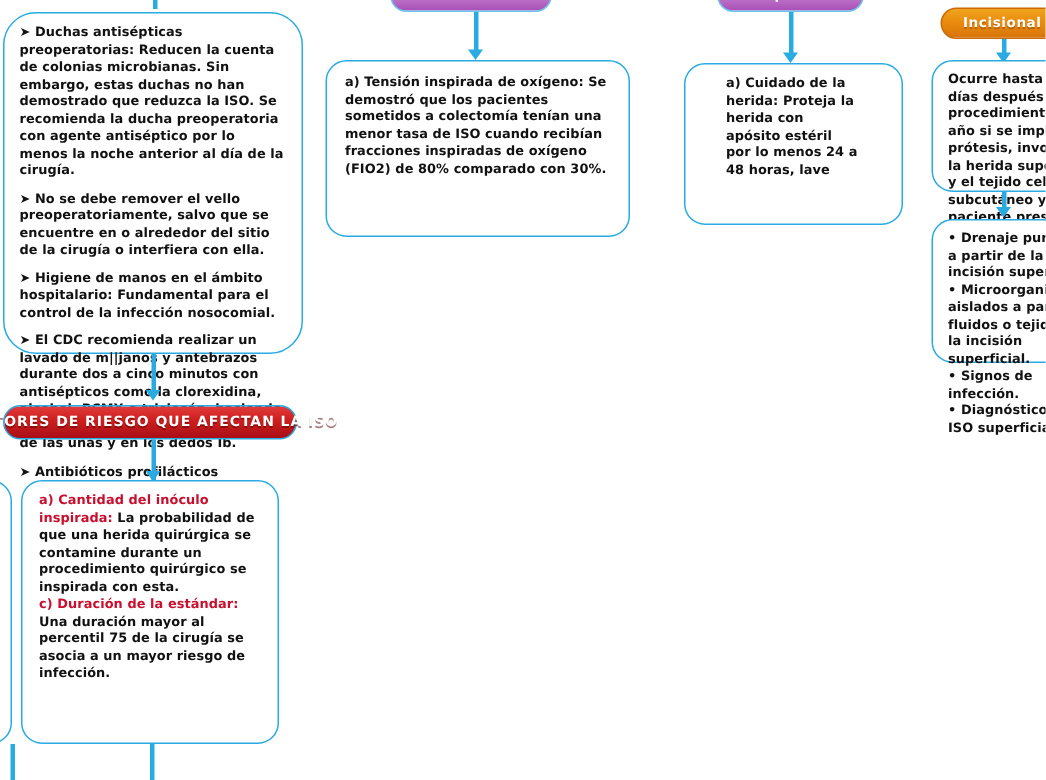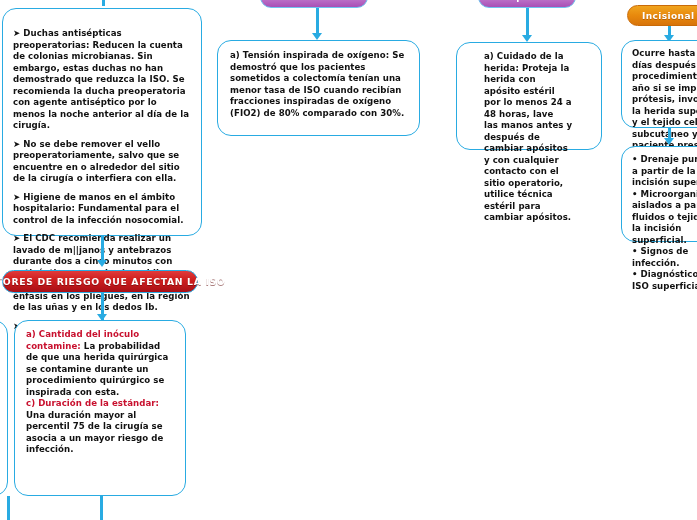--- a/index.html
+++ b/index.html
@@ -115,45 +115,42 @@
   <div class="arrow-head" style="left:312px; top:33px;"></div>
 
   <div class="conn" style="left:526px; top:8px; width:2.5px; height:30px;"></div>
   <div class="arrow-head" style="left:522px; top:35px;"></div>
 
   <div class="conn" style="left:668px; top:26px; width:2.5px; height:12px;"></div>
   <div class="arrow-head" style="left:664px; top:35px;"></div>
 
   <div class="conn" style="left:102px; top:-4px; width:2.5px; height:10px;"></div>
 
-  <div class="node-box" style="left:2px; top:8px; width:200px; height:228px; padding:19px 10px 8px 10px;">
+  <div class="node-box" style="left:2px; top:8px; width:200px; height:228px; padding:8px 10px 8px 10px;border-radius:22px;">
     <div class="body">
       <p>➤ Duchas antisépticas preoperatorias: Reducen la cuenta de colonias microbianas. Sin embargo, estas duchas no han demostrado que reduzca la ISO. Se recomienda la ducha preoperatoria con agente antiséptico por lo menos la noche anterior al día de la cirugía.</p>
       <p>➤ No se debe remover el vello preoperatoriamente, salvo que se encuentre en o alrededor del sitio de la cirugía o interfiera con ella.</p>
       <p>➤ Higiene de manos en el ámbito hospitalario: Fundamental para el control de la infección nosocomial.</p>
       <p>➤ El CDC recomienda realizar un lavado de m||janos y antebrazos durante dos a cinco minutos con antisépticos como la clorexidina, alcohol, PCMX o triclosán, haciendo énfasis en los pliegues, en la región de las uñas y en los dedos Ib.</p>
       <p>➤ Antibióticos profilácticos</p>
     </div>
   </div>
 
-  <div class="node-box" style="left:217px; top:40px; width:203px; height:96px; padding:9px 12px;">
+  <div class="node-box" style="left:217px; top:40px; width:203px; height:118px; padding:9px 12px;">
     <div class="body">
       <p>
         <span>a) Tensión inspirada de oxígeno:</span><span> Se demostró que los pacientes sometidos a colectomía tenían una menor tasa de ISO cuando recibían fracciones inspiradas de oxígeno (FIO2) de 80% comparado con 30%.</span>
       </p>
     </div>
   </div>
 
   <div class="node-box" style="left:456px; top:42px; width:146px; height:108px; padding:8px 27px;">
     <div class="body">
       <p style="margin-bottom:0;">
         <span>a) Cuidado de la herida:</span><span> Proteja la herida con apósito estéril por lo menos 24 a 48 horas, lave</span>
-      </p>
-      <p>
-        <span> las manos antes y después de cambiar apósitos y con cualquier contacto con el sitio operatorio, utilice técnica estéril para cambiar apósitos.</span>
       </p>
     </div>
   </div>
 
   <div class="node-box" style="left:621px; top:40px; width:120px; height:88px; padding:7px 10px;">
     <div class="body">Ocurre hasta 30 días después del procedimiento o un año si se implantó prótesis, involucra la herida superficial y el tejido celular subcutáneo y el paciente presenta:</div>
   </div>
 
   <div class="conn" style="left:668px; top:128px; width:2.5px; height:14px;"></div>
   <div class="arrow-head" style="left:664px; top:138px;"></div>
@@ -175,21 +172,21 @@
   </div>
 
   <div class="conn" style="left:101px; top:293px; width:2.5px; height:27px;"></div>
   <div class="arrow-head" style="left:97px; top:314px;"></div>
 
   <div class="node-box" style="left:-24px; top:320px; width:32px; height:176px;"></div>
 
   <div class="node-box" style="left:14px; top:320px; width:172px; height:176px; padding:8px 11px;">
     <div class="body">
       <p style="margin-bottom:0;">
-        <span class="lbl-red">a) Cantidad del inóculo contamine:</span><span> La probabilidad de que una herida quirúrgica se contamine durante un procedimiento quirúrgico se inspirada con esta.</span>
+        <span class="lbl-red">a) Cantidad del inóculo inspirada:</span><span> La probabilidad de que una herida quirúrgica se contamine durante un procedimiento quirúrgico se inspirada con esta.</span>
       </p>
       <p style="margin-bottom:0;">
         <span class="lbl-red">c) Duración de la estándar:</span><span> Una duración mayor al percentil 75 de la cirugía se asocia a un mayor riesgo de infección.</span>
       </p>
 
     </div>
   </div>
 
   <div class="conn" style="left:7px; top:496px; width:2.5px; height:24px;"></div>
   <div class="conn" style="left:100px; top:496px; width:2.5px; height:24px;"></div>

